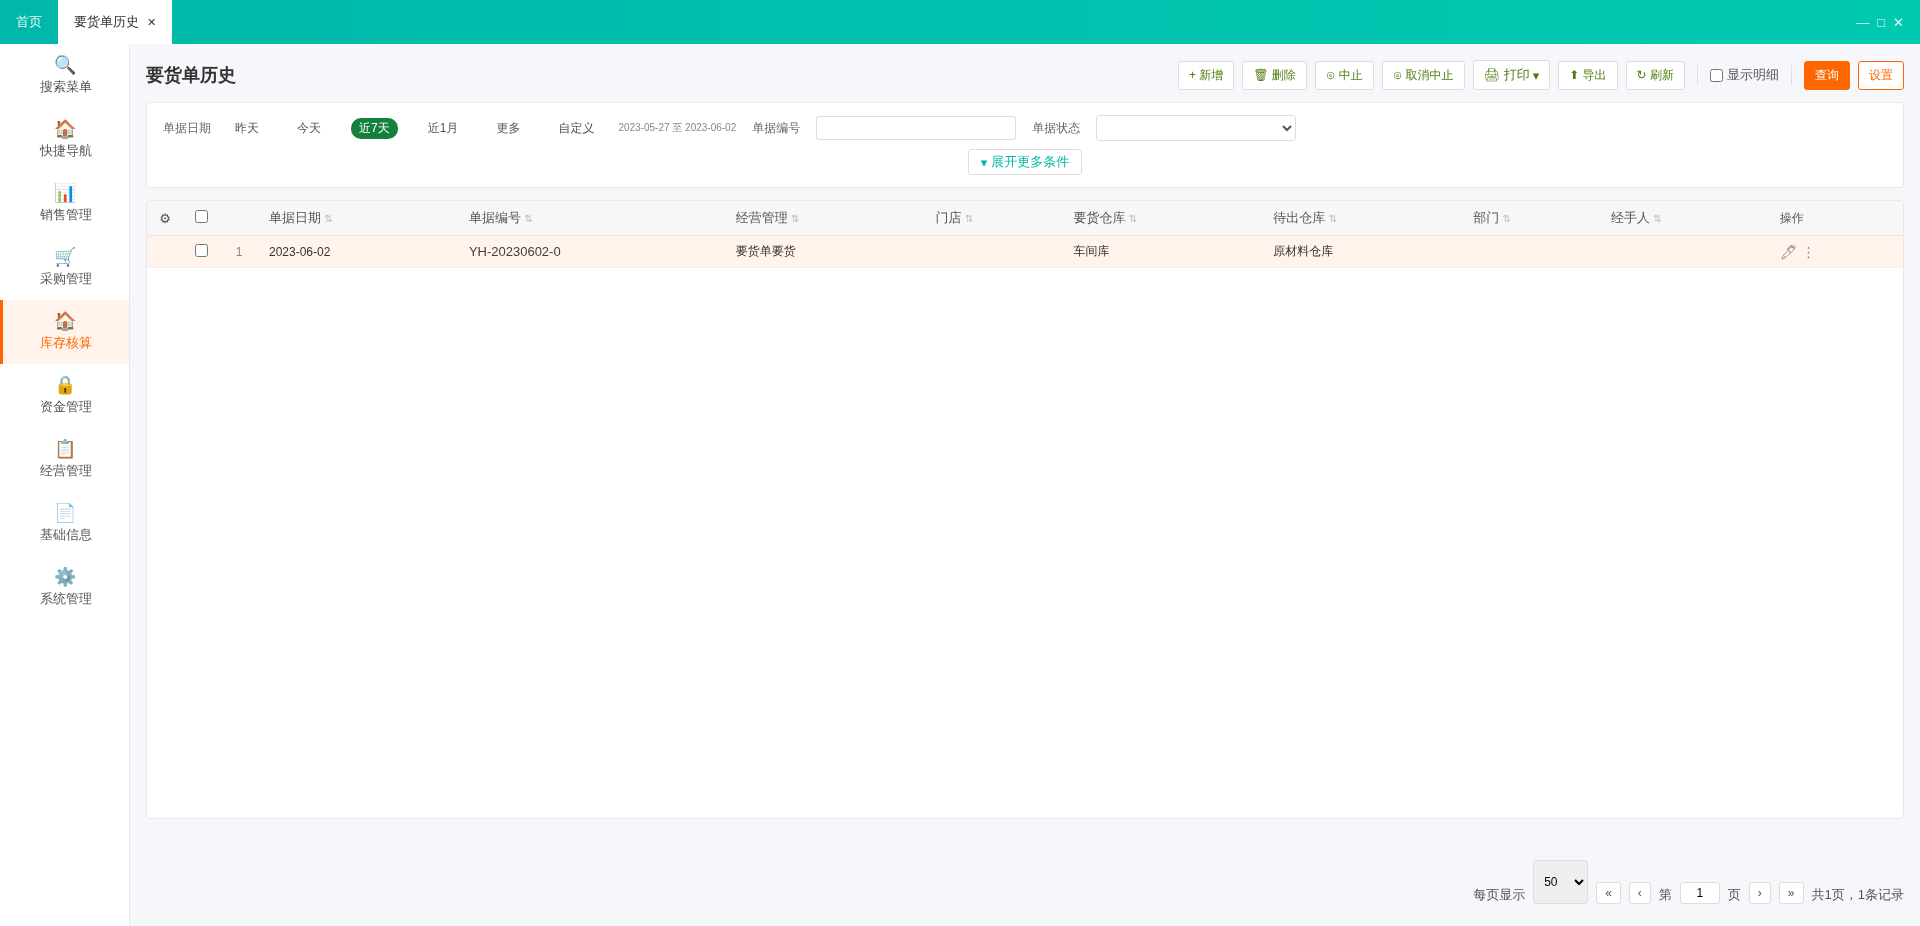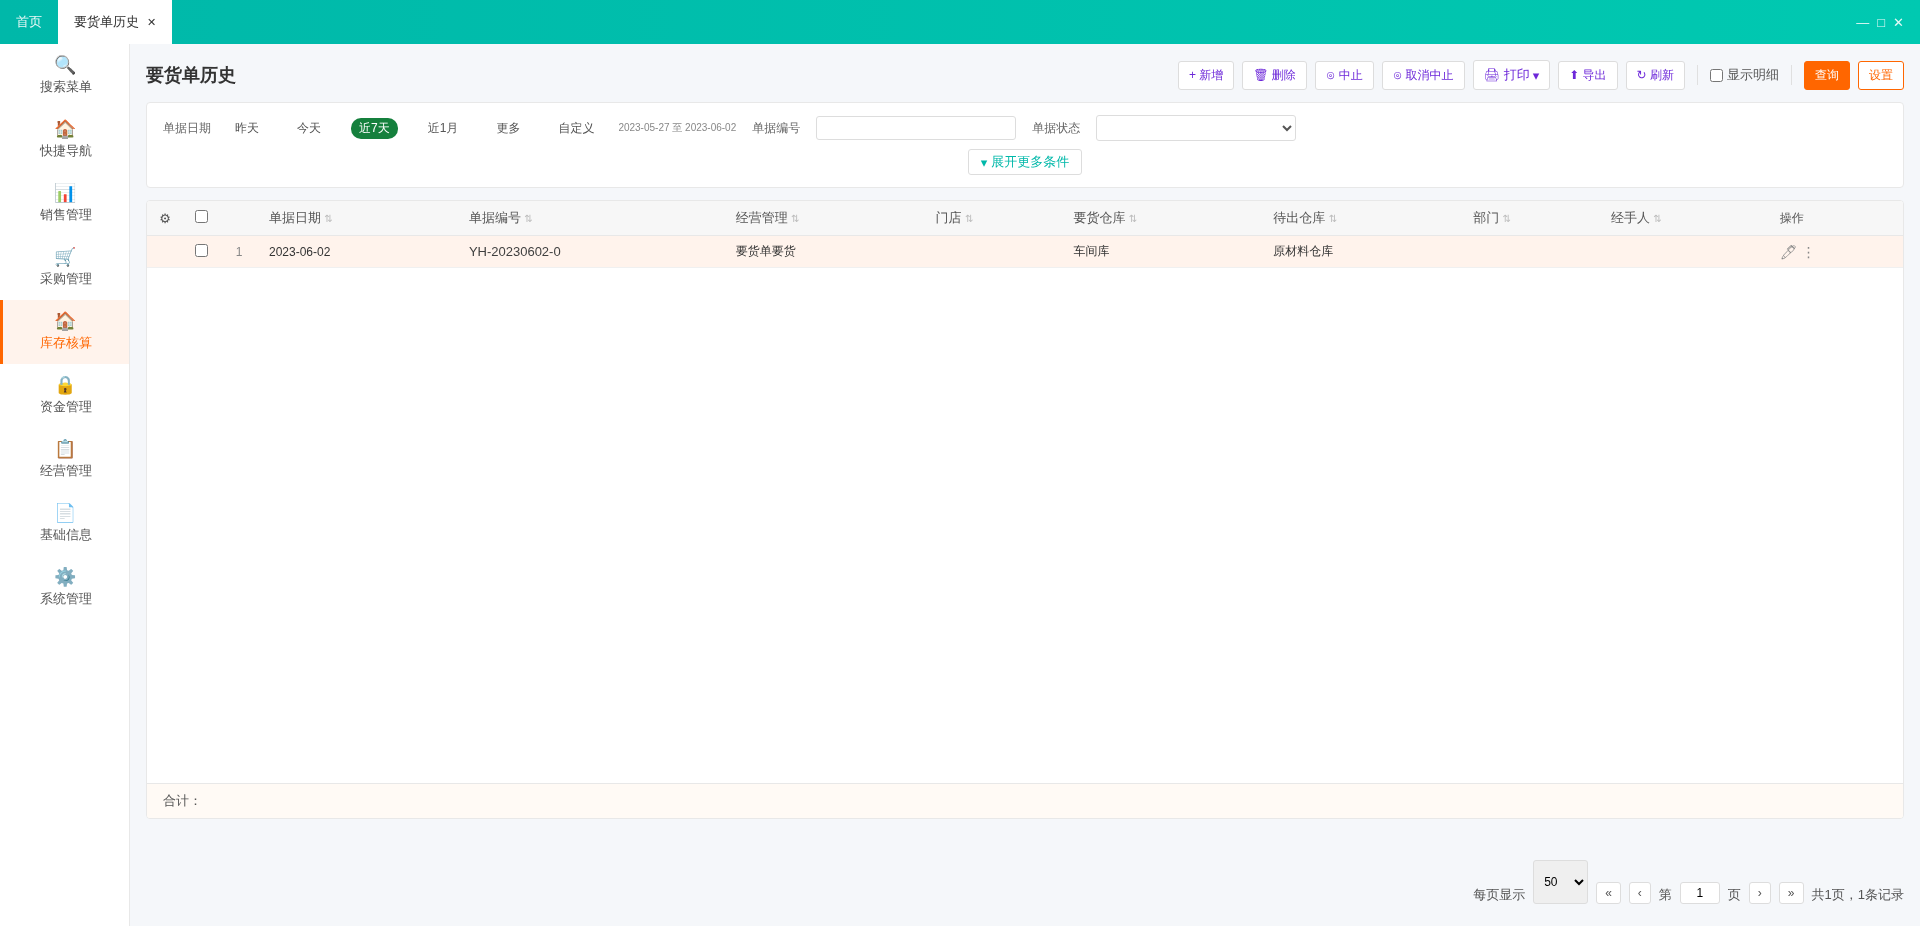--- a/index.html
+++ b/index.html
@@ -117,21 +117,21 @@
     }
     .btn {
       display: flex;
       align-items: center;
       gap: 3px;
       padding: 5px 10px;
       border: 1px solid #ddd;
       background: white;
       cursor: pointer;
       border-radius: 3px;
-      color: #6d28d9;
+      color: #4d7c0f;
       font-size: 12px;
     }
     .btn-primary {
       background: #f60;
       color: white;
       border-color: #f60;
     }
     .btn-default-outline {
       background: white;
       border: 1px solid #f60;
@@ -494,23 +494,20 @@
                 <div class="col-ops">
                   <span class="op-icon" title="编辑">🖊</span>
                   <span class="op-icon" title="更多">⋮</span>
                 </div>
               </td>
             </tr>
           </tbody>
         </table>
       </div>
 
-      <div class="table-footer">
-        <span>合计：</span>
-      </div>
     </div>
 
     <div class="pagination-bar">
       <span>每页显示</span>
       <select class="page-size-select">
         <option value="10">10</option>
         <option value="20">20</option>
         <option value="50" selected="">50</option>
         <option value="100">100</option>
       </select>

